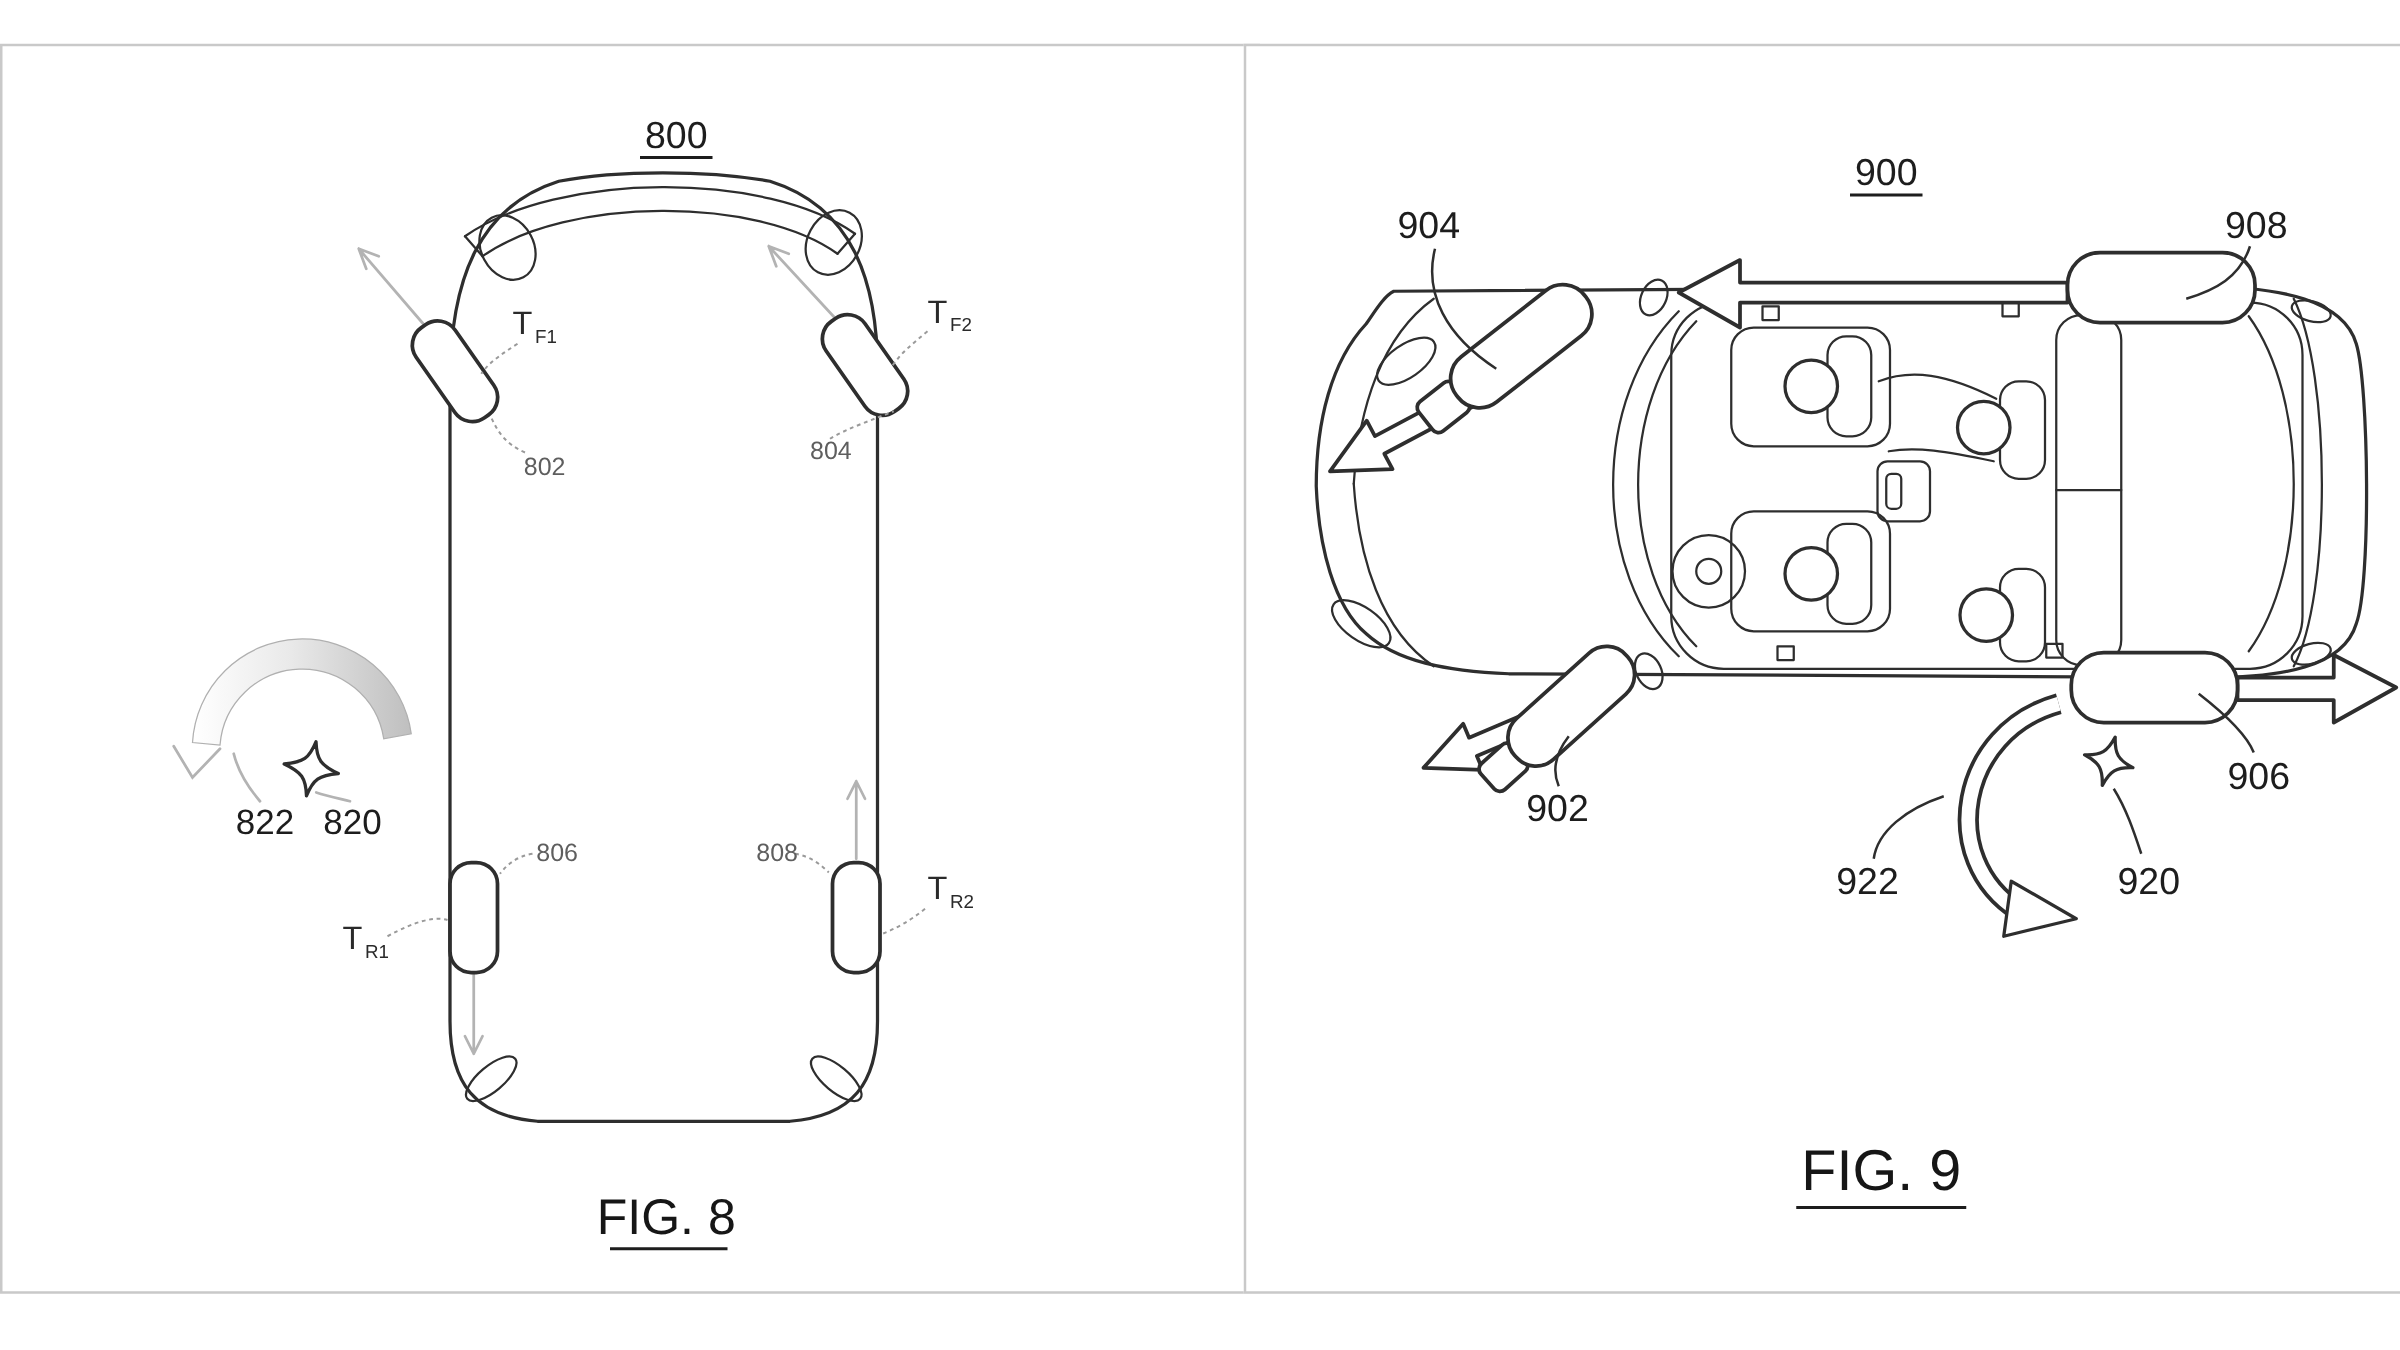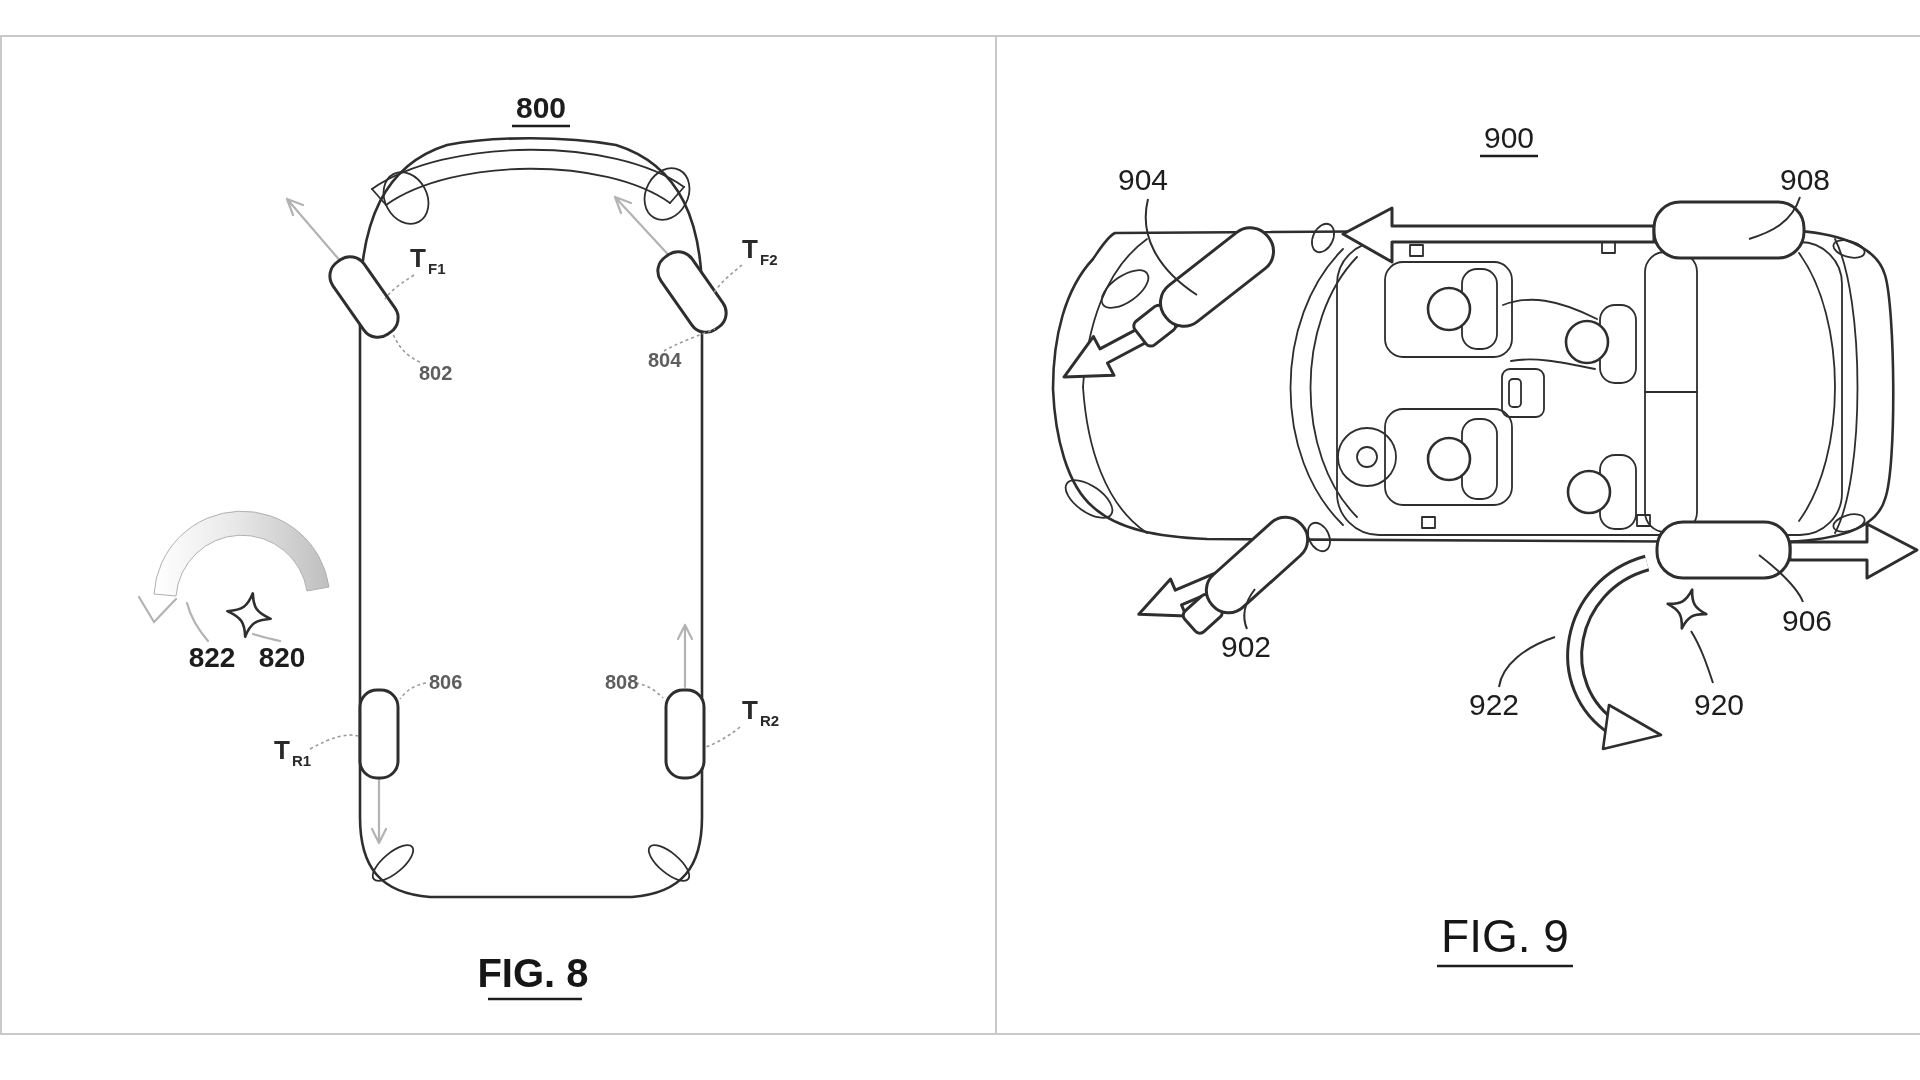--- a/index.html
+++ b/index.html
@@ -4,21 +4,21 @@
 <style>
   html,body{margin:0;padding:0;}
   body{
     width:1920px;height:1080px;overflow:hidden;position:relative;
     background:#ffffff;font-family:"Liberation Sans",sans-serif;
   }
   .panel{
     position:absolute;top:35px;height:1000px;background:#ffffff;
     border:2px solid #c9c9c9;box-sizing:border-box;
   }
-  #panel-left{left:0px;width:1008px;font-weight:bold;}
+  #panel-left{left:0px;width:1008px;}
   #panel-right{left:995px;width:940px;}
   svg{display:block;width:100%;height:100%;}
   
   .ln{stroke:#2e2e2e;fill:none;stroke-width:2.6;stroke-linecap:round;stroke-linejoin:round;}
   .lnthin{stroke:#2e2e2e;fill:none;stroke-width:1.8;stroke-linecap:round;stroke-linejoin:round;}
   .wfill{fill:#ffffff;stroke:#2e2e2e;stroke-width:3;stroke-linejoin:round;}
   .wfill2{fill:#ffffff;stroke:#2e2e2e;stroke-width:2.6;stroke-linejoin:round;}
   .leader{stroke:#9a9a9a;fill:none;stroke-width:1.6;stroke-dasharray:3 3;}
   .leader-dark{stroke:#2e2e2e;fill:none;stroke-width:2;}
   .garrow{stroke:#b3b3b3;fill:none;stroke-width:2.2;stroke-linecap:round;}

